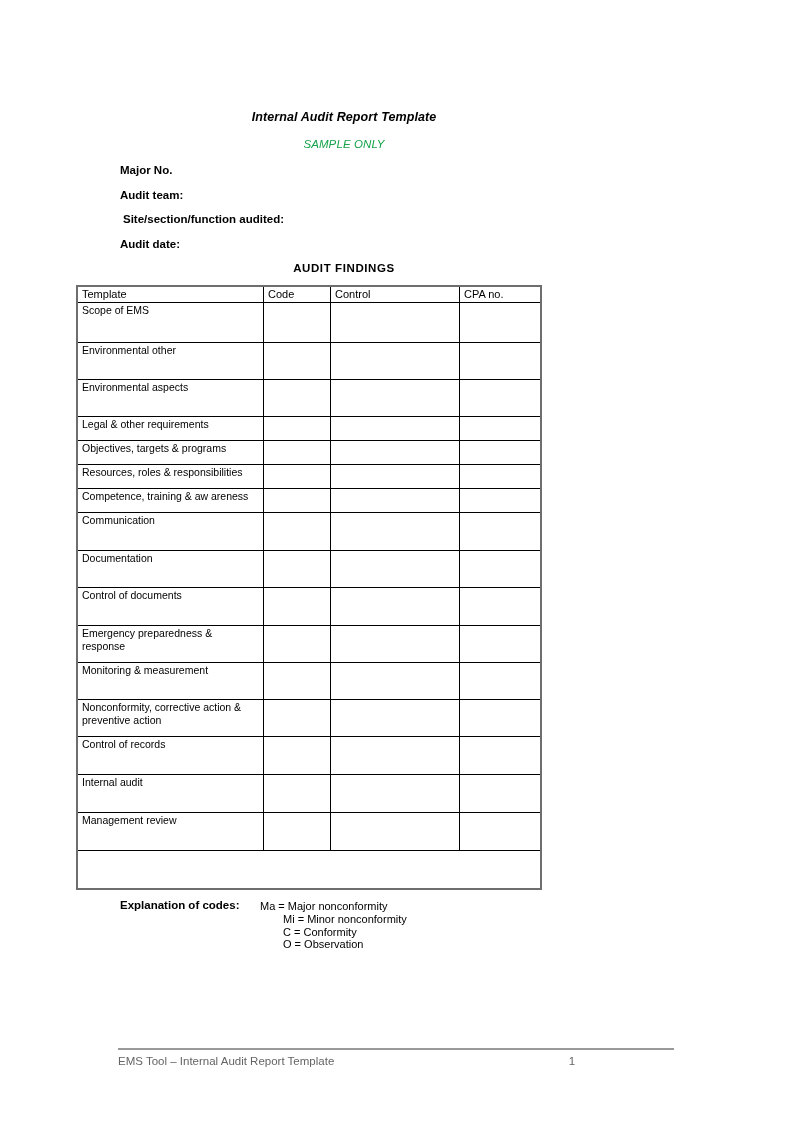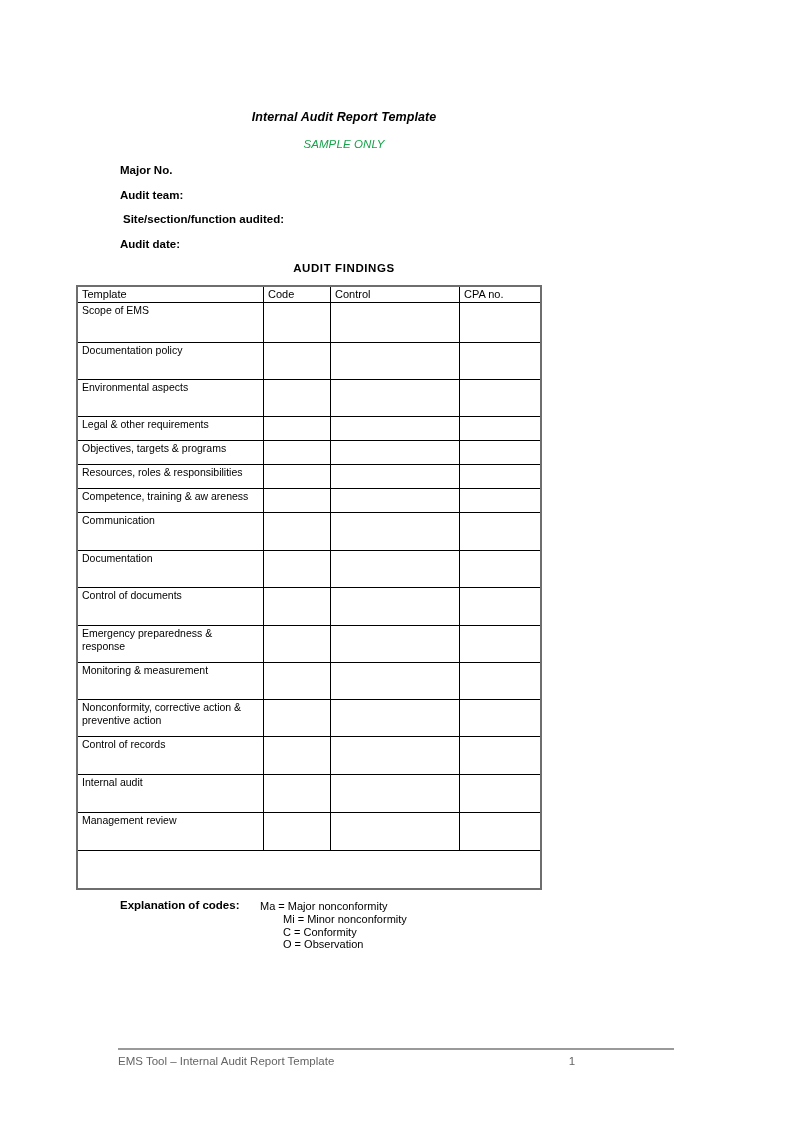--- a/index.html
+++ b/index.html
@@ -219,21 +219,21 @@
           </td>
           <td>
             <span class="cell-text"></span>
           </td>
           <td>
             <span class="cell-text"></span>
           </td>
         </tr>
         <tr style="height: 37px;">
           <td>
-            <span class="cell-text">Documentation policy</span>
+            <span class="cell-text">Environmental other</span>
           </td>
           <td>
             <span class="cell-text"></span>
           </td>
           <td>
             <span class="cell-text"></span>
           </td>
           <td>
             <span class="cell-text"></span>
           </td>

